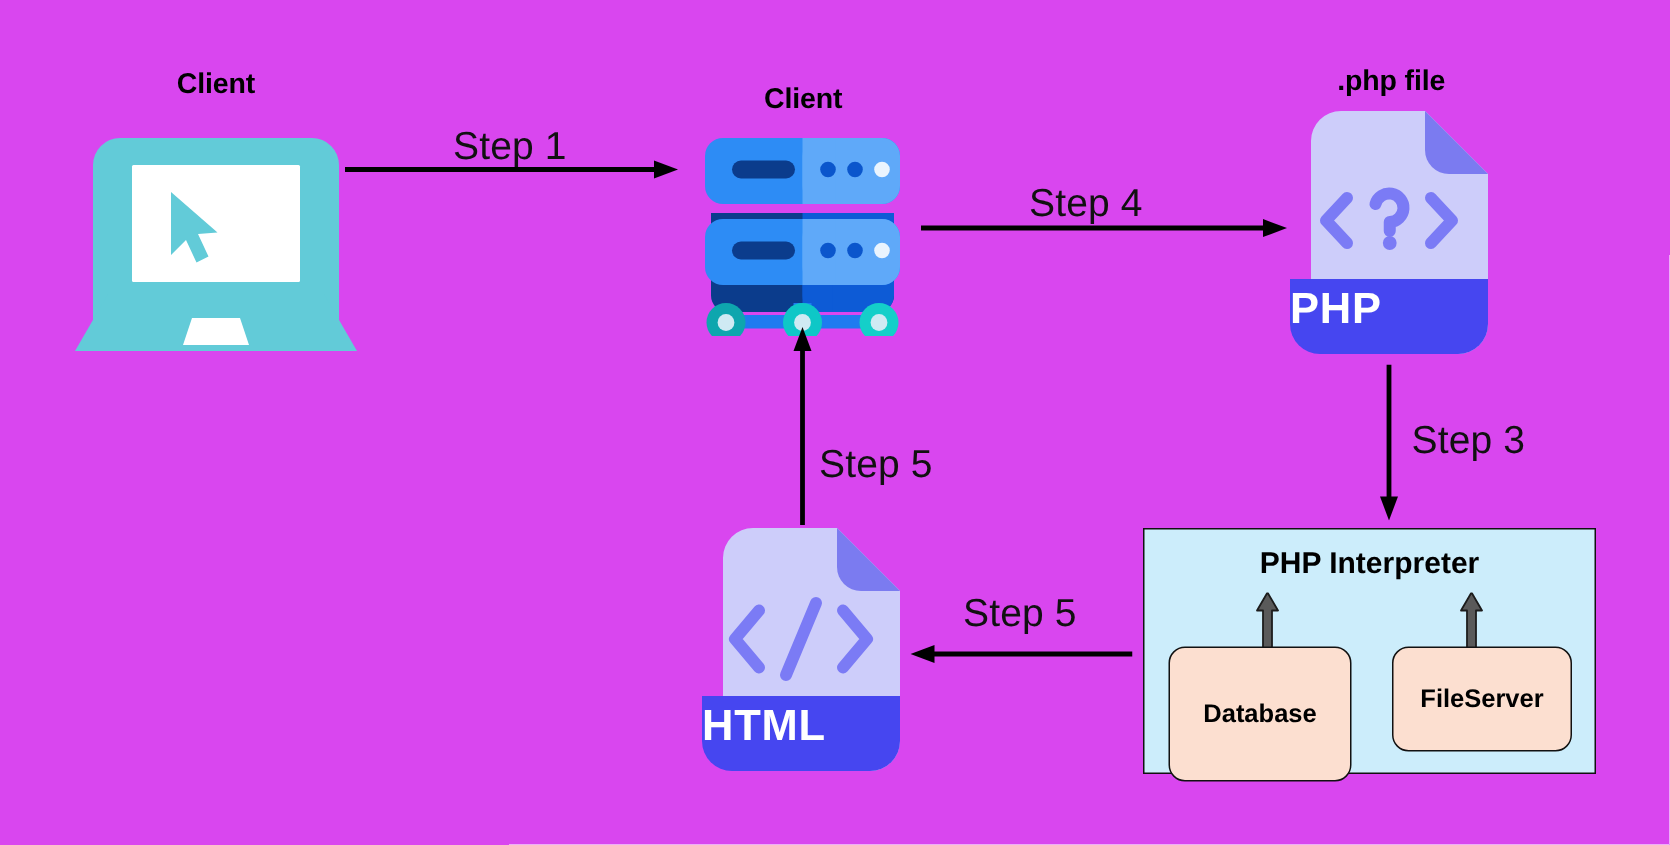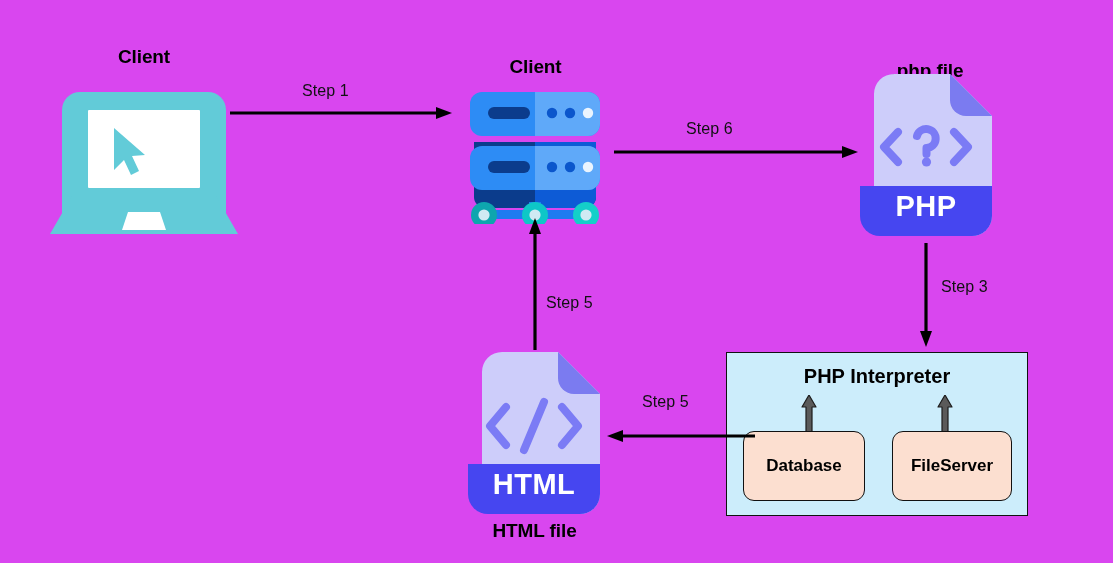--- a/index.html
+++ b/index.html
@@ -25,37 +25,37 @@
   
   .node-label {
     font-weight: bold;
     font-size: 19px;
     color: #000;
     text-align: center;
     white-space: nowrap;
     letter-spacing: -0.1px;
   }
   .step-label {
-    font-size: 16px;
+    font-size: 26px;
     font-weight: normal;
     color: #111;
     white-space: nowrap;
     letter-spacing: 0.1px;
   }
   .laptop-svg { display:block; }
 
   
   .server-svg { display:block; }
 
   
   .file-svg { display:block; }
   .file-tag {
     position: absolute;
     width: 100%;
-    text-align: center;
+    text-align: left;
     color: #ffffff;
     font-weight: bold;
     letter-spacing: 0.5px;
   }
 
   
   .interp-box {
     border: 1.6px solid #111111;
     background: #CCEDFB;
     box-sizing: border-box;
@@ -153,29 +153,29 @@
 
       <circle cx="22" cy="131" r="13" fill="#0EA6AE"></circle>
       <circle cx="22" cy="131" r="5.6" fill="#CFEAF3"></circle>
       <circle cx="73" cy="131" r="13" fill="#0EC7C7"></circle>
       <circle cx="73" cy="131" r="5.6" fill="#CFEAF3"></circle>
       <circle cx="124" cy="131" r="13" fill="#14CFC9"></circle>
       <circle cx="124" cy="131" r="5.6" fill="#CFEAF3"></circle>
     </svg>
   </div>
 
-  <div class="abs step-label" style="left:686px; top:120px;">Step 6</div>
+  <div class="abs step-label" style="left:686px; top:120px;">Step 4</div>
   <div class="abs" style="left:614px; top:144px;">
     <svg class="arrow-svg" width="244" height="16" viewBox="0 0 244 16">
       <line x1="0" y1="8" x2="230" y2="8" stroke="#000" stroke-width="3.2"></line>
       <path d="M244,8 L228,2 L228,14 Z" fill="#000"></path>
     </svg>
   </div>
 
-  <div class="abs" style="left:855px; top:44px; width:145px;margin-top:16px;">
+  <div class="abs" style="left:855px; top:44px; width:145px;">
     <div class="node-label">.php file</div>
   </div>
 
   <div class="abs" style="left:860px; top:74px; width:132px; height:162px;">
     <svg class="file-svg" width="132" height="162" viewBox="0 0 132 162">
 
       <path d="M14,0 h76 l42,42 v100 a20,20 0 0 1 -20,20 h-78 a20,20 0 0 1 -20,-20 v-122 a20,20 0 0 1 20,-20 z" fill="#CDCDFA"></path>
 
       <path d="M90,0 l42,42 h-26 a16,16 0 0 1 -16,-16 z" fill="#7B7BF0"></path>
 
@@ -192,36 +192,36 @@
   </div>
 
   <div class="abs step-label" style="left:941px; top:278px;">Step 3</div>
   <div class="abs" style="left:918px; top:243px;">
     <svg class="arrow-svg" width="16" height="104" viewBox="0 0 16 104">
       <line x1="8" y1="0" x2="8" y2="90" stroke="#000" stroke-width="3.2"></line>
       <path d="M8,104 L2,88 L14,88 Z" fill="#000"></path>
     </svg>
   </div>
 
-  <div class="abs interp-box" style="left:726px; top:352px; width:302px; height:164px;">
+  <div class="abs interp-box" style="left:762px; top:352px; width:302px; height:164px;">
     <div class="interp-title" style="top:12px;">PHP Interpreter</div>
 
     <div class="abs" style="left:72px; top:42px;">
       <svg class="arrow-svg" width="20" height="54" viewBox="0 0 20 54">
         <path d="M10,0 L17,12 L13,12 L13,42 L17,42 L10,54 L3,42 L7,42 L7,12 L3,12 Z" fill="#5A5A5A" stroke="#1c1c1c" stroke-width="1.2" stroke-linejoin="round"></path>
       </svg>
     </div>
 
     <div class="abs" style="left:208px; top:42px;">
       <svg class="arrow-svg" width="20" height="54" viewBox="0 0 20 54">
         <path d="M10,0 L17,12 L13,12 L13,42 L17,42 L10,54 L3,42 L7,42 L7,12 L3,12 Z" fill="#5A5A5A" stroke="#1c1c1c" stroke-width="1.2" stroke-linejoin="round"></path>
       </svg>
     </div>
 
-    <div class="res-box" style="left:16px; top:78px; width:122px; height:70px;">
+    <div class="res-box" style="left:16px; top:78px; width:122px; height:90px;">
       <span>Database</span>
     </div>
 
     <div class="res-box" style="left:165px; top:78px; width:120px; height:70px; flex-direction:row;">
       <span>File</span>
       <span>Server</span>
     </div>
   </div>
 
   <div class="abs step-label" style="left:642px; top:393px;">Step 5</div>
@@ -239,23 +239,20 @@
       <path d="M0,112 h132 v30 a20,20 0 0 1 -20,20 h-92 a20,20 0 0 1 -20,-20 z" fill="#4646F0"></path>
       <g stroke="#7B7BF5" stroke-width="8" stroke-linecap="round" stroke-linejoin="round" fill="none">
         <path d="M38,55 L22,74 L38,93"></path>
         <path d="M94,55 L110,74 L94,93"></path>
         <path d="M76,50 L56,98"></path>
       </g>
     </svg>
     <div class="file-tag" style="top:116px; font-size:29px;">HTML</div>
   </div>
 
-  <div class="abs" style="left:462px; top:520px; width:145px;">
-    <div class="node-label">HTML file</div>
-  </div>
 
   <div class="abs step-label" style="left:546px; top:294px;">Step 5</div>
   <div class="abs" style="left:527px; top:218px;">
     <svg class="arrow-svg" width="16" height="132" viewBox="0 0 16 132">
       <line x1="8" y1="132" x2="8" y2="14" stroke="#000" stroke-width="3.2"></line>
       <path d="M8,0 L2,16 L14,16 Z" fill="#000"></path>
     </svg>
   </div>
 
 </div>

